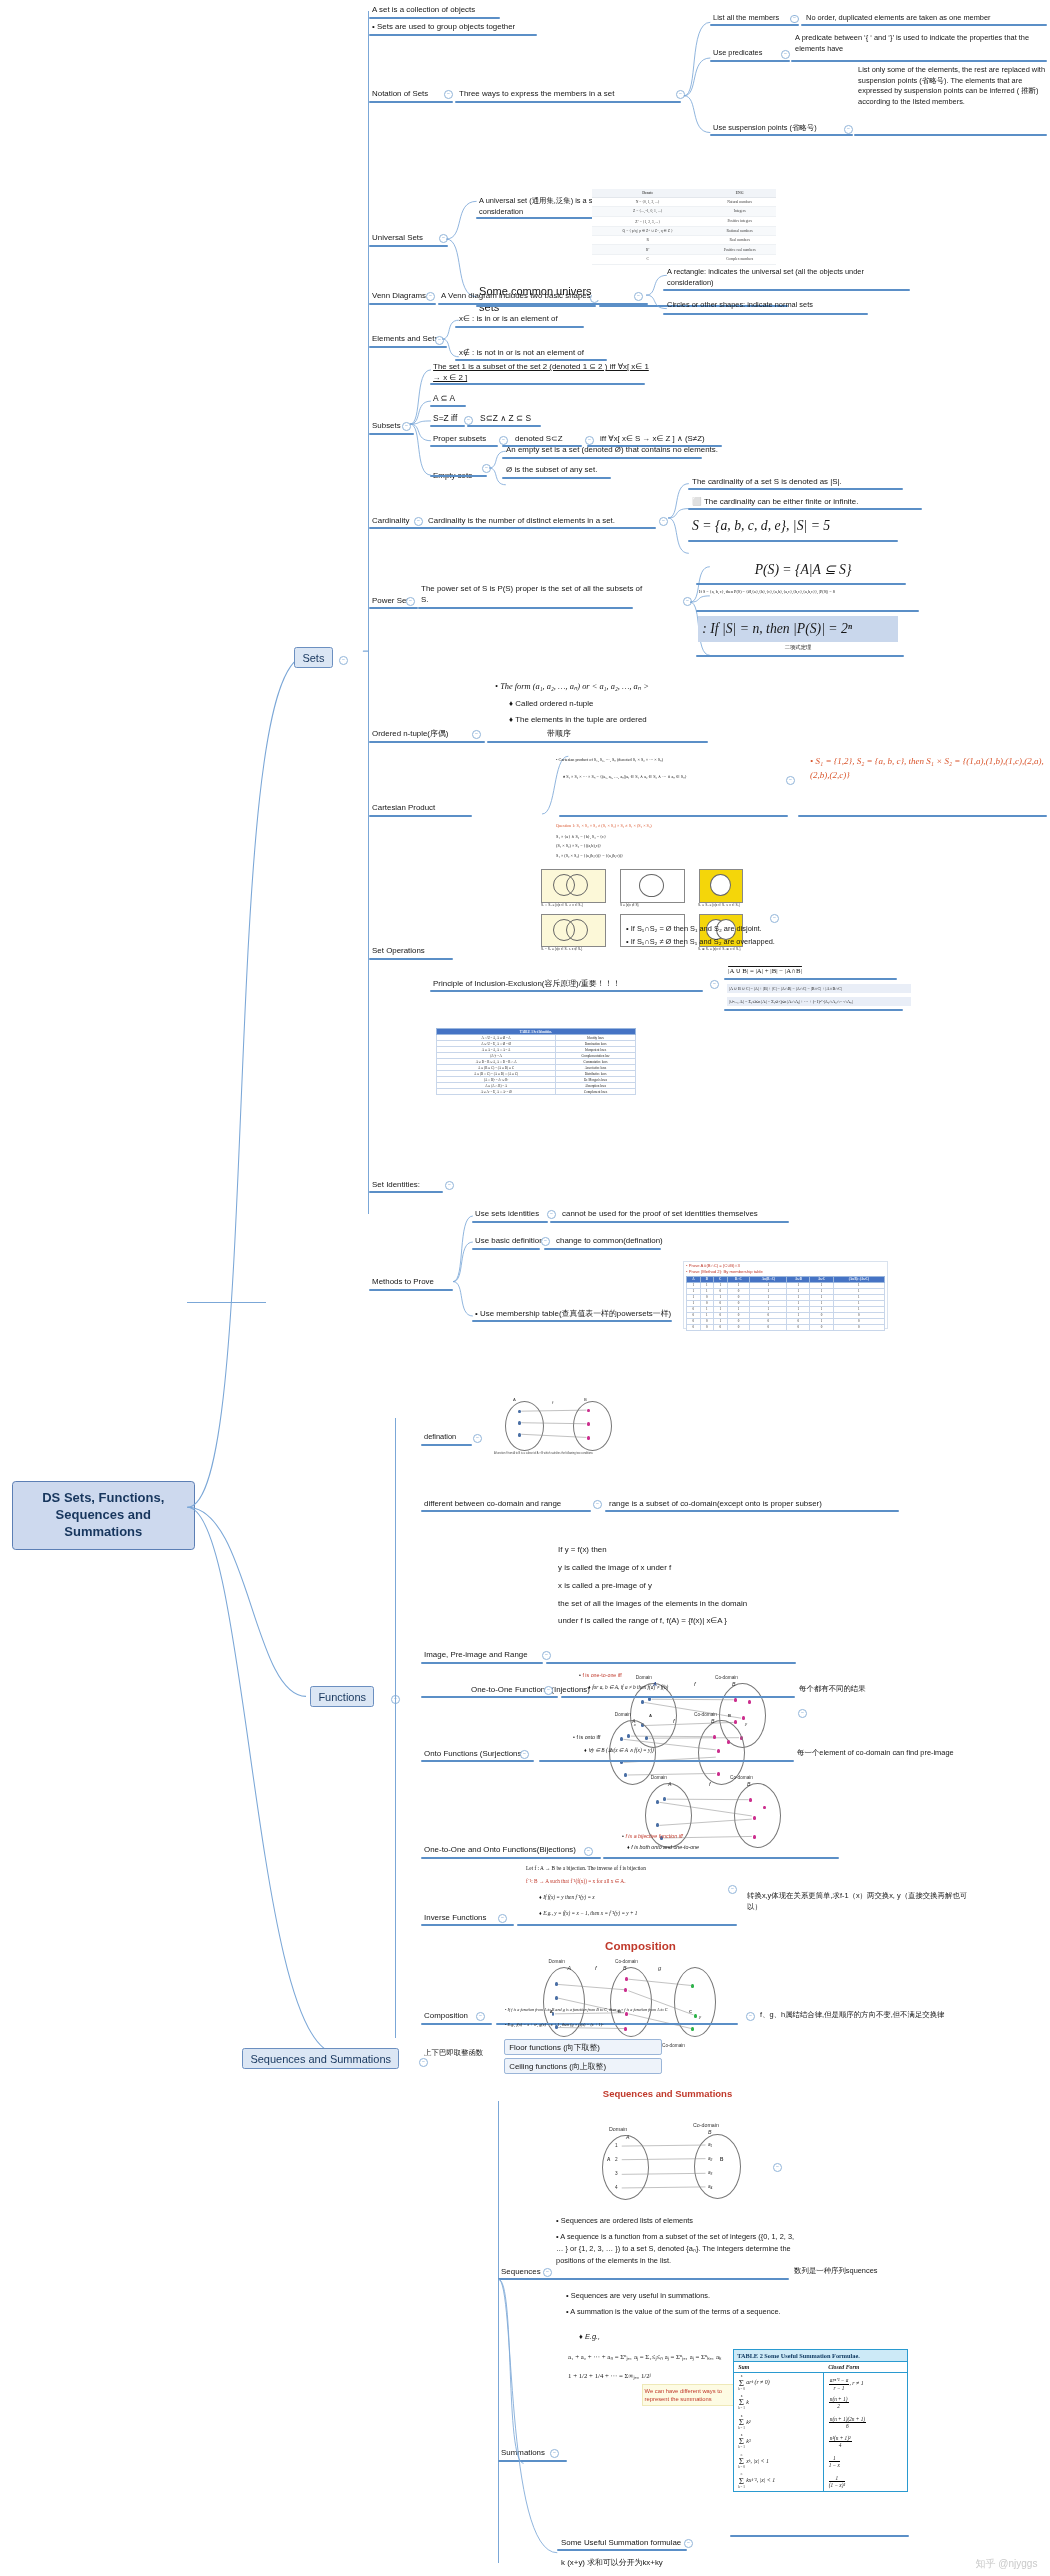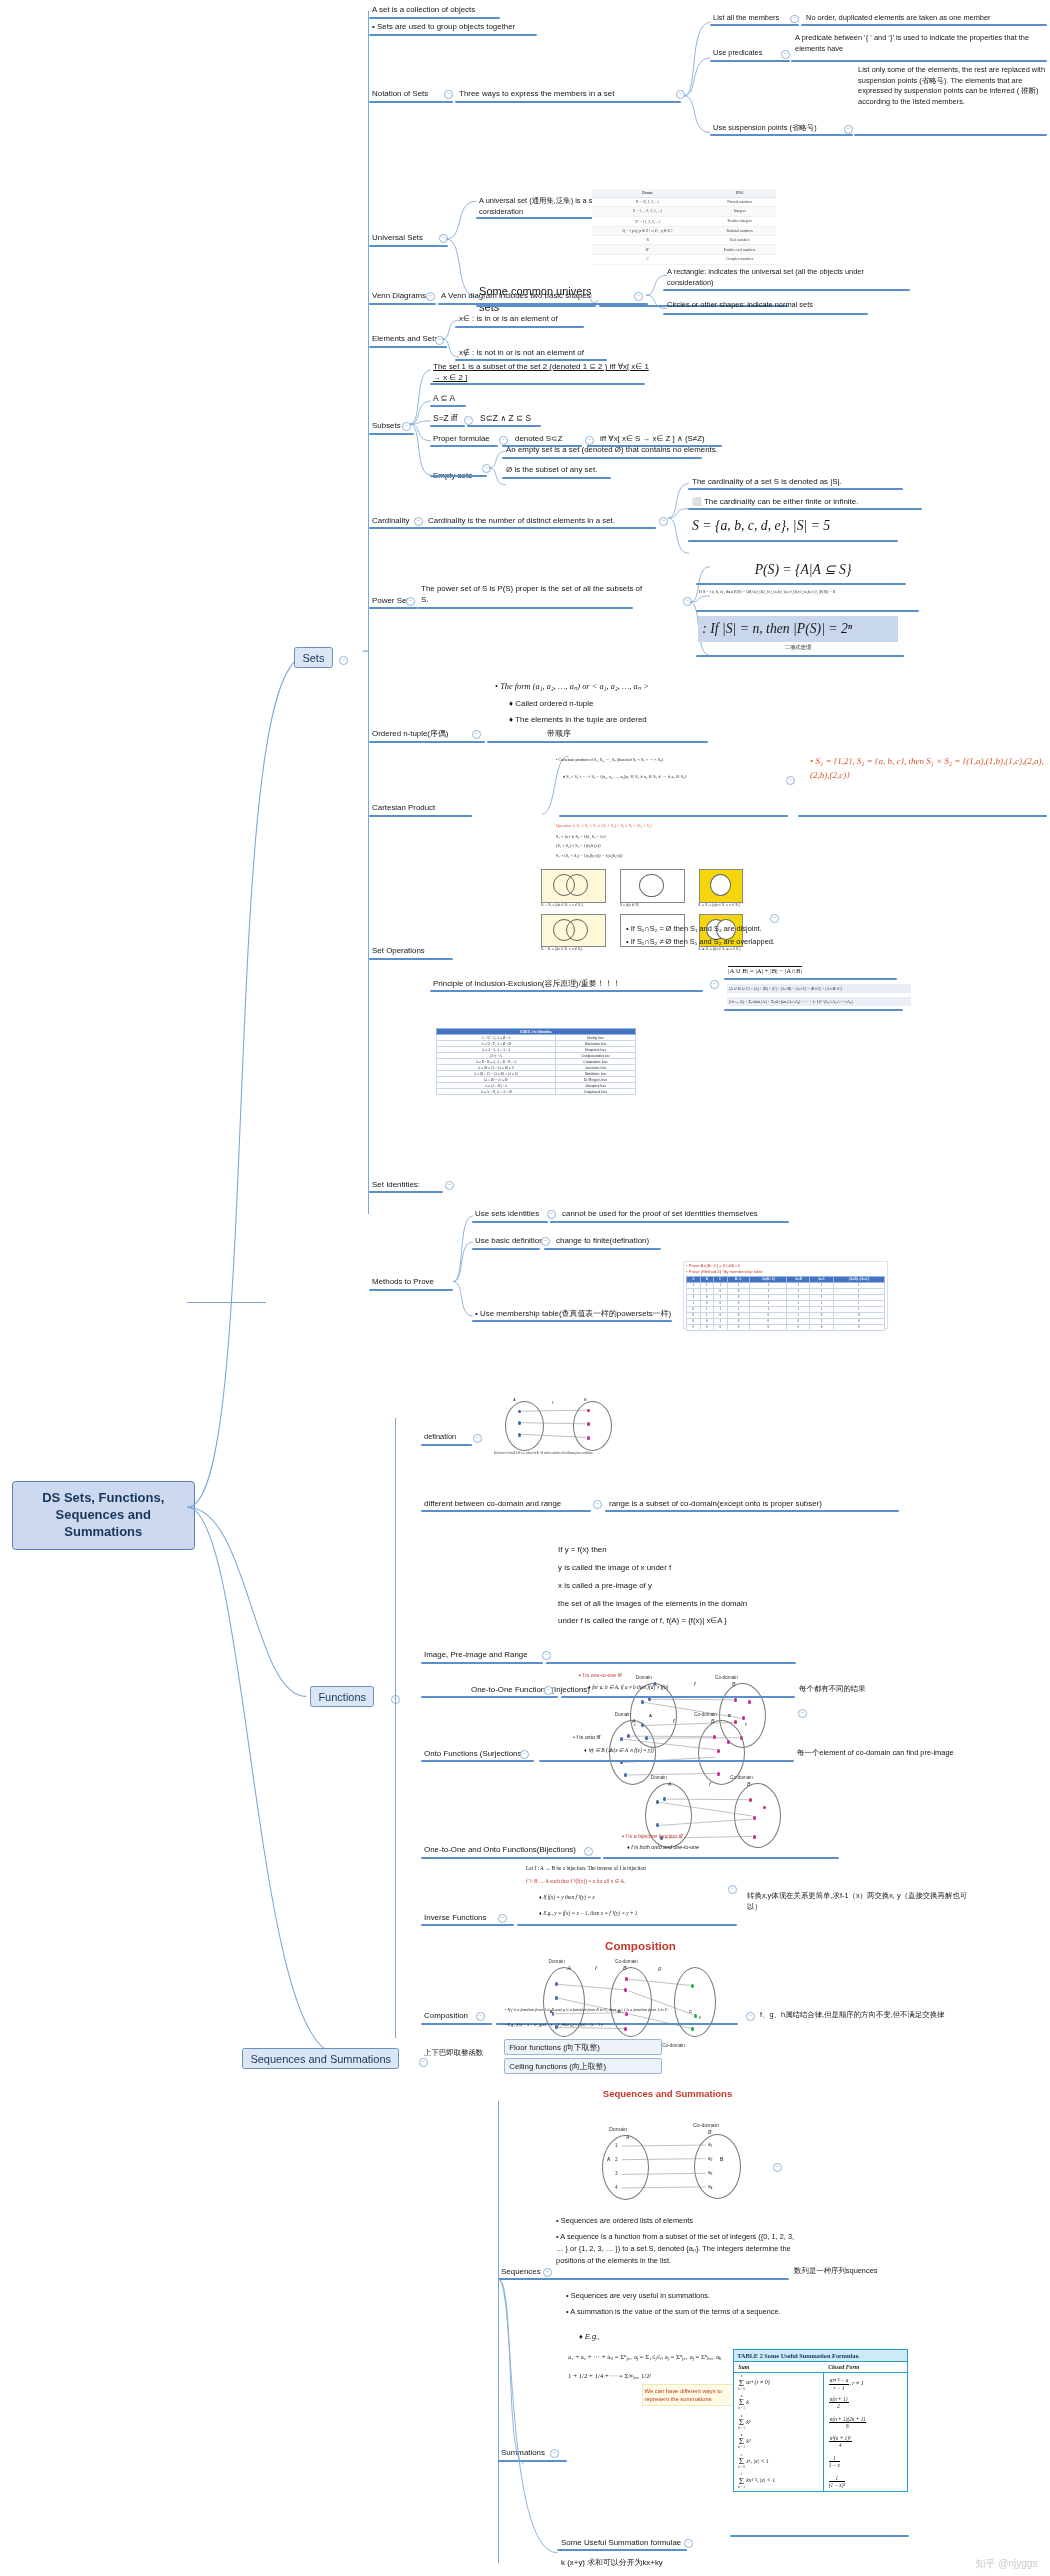--- a/index.html
+++ b/index.html
@@ -289,21 +289,21 @@
 
 <div class="ntext" style="left:432px;top:393px;width:105px;font-size:8.4px;">A ⊆ A</div>
 <div class="ul" style="left:430px;top:405px;width:36px;"></div>
 
 <div class="ntext" style="left:432px;top:413px;width:58px;font-size:8.4px;">S=Z iff</div>
 <div class="collapse" style="left:464px;top:416px;"></div>
 <div class="ntext" style="left:479px;top:413px;width:126px;font-size:8.4px;">S⊆Z ∧ Z ⊆ S</div>
 <div class="ul" style="left:430px;top:425px;width:35px;"></div>
 <div class="ul" style="left:467px;top:425px;width:74px;"></div>
 
-<div class="ntext" style="left:432px;top:433px;width:89px;font-size:7.9px;">Proper formulae</div>
+<div class="ntext" style="left:432px;top:433px;width:89px;font-size:7.9px;">Proper subsets</div>
 <div class="collapse" style="left:499px;top:436px;"></div>
 <div class="ntext" style="left:514px;top:433px;width:84px;font-size:7.9px;">denoted S⊂Z</div>
 <div class="collapse" style="left:585px;top:436px;"></div>
 <div class="ntext" style="left:599px;top:433px;width:189px;font-size:7.9px;">iff ∀x[ x∈ S → x∈ Z ] ∧ (S≠Z)</div>
 <div class="ul" style="left:430px;top:445px;width:68px;"></div>
 <div class="ul" style="left:502px;top:445px;width:80px;"></div>
 <div class="ul" style="left:587px;top:445px;width:135px;"></div>
 
 <div class="ntext" style="left:432px;top:462px;width:74px;font-size:7.9px;margin-top:8px;">Empty sets</div>
 <div class="collapse" style="left:482px;top:464px;"></div>
@@ -496,21 +496,21 @@
 </svg>
 
 <div class="ntext" style="left:474px;top:1208px;width:131px;font-size:7.9px;">Use sets identities</div>
 <div class="collapse" style="left:547px;top:1210px;"></div>
 <div class="ntext" style="left:561px;top:1208px;width:247px;font-size:7.9px;">cannot be used for the proof of set identities themselves</div>
 <div class="ul" style="left:472px;top:1221px;width:76px;"></div>
 <div class="ul" style="left:550px;top:1221px;width:239px;"></div>
 
 <div class="ntext" style="left:474px;top:1235px;width:116px;font-size:7.9px;">Use basic definition</div>
 <div class="collapse" style="left:541px;top:1237px;"></div>
-<div class="ntext" style="left:555px;top:1235px;width:210px;font-size:7.9px;">change to finite(defination)</div>
+<div class="ntext" style="left:555px;top:1235px;width:210px;font-size:7.9px;">change to common(defination)</div>
 <div class="ul" style="left:472px;top:1248px;width:68px;"></div>
 <div class="ul" style="left:544px;top:1248px;width:117px;"></div>
 
 <div class="ntext" style="left:474px;top:1308px;width:210px;font-size:7.9px;">• Use membership table(查真值表一样的powersets一样)</div>
 <div class="ul" style="left:472px;top:1320px;width:200px;"></div>
 
 <div class="imgblk" style="left:683px;top:1261px;width:205px;height:68px;background:#fff;border:0.5px solid #d9e2ee;">
   <div class="tiny" style="color:#c0392b;padding:1.1px 2.1px;">• Prove A∪(B∩C) = (C∪B)∩3</div>
   <div class="tiny" style="color:#c0392b;padding:0 2.1px 1.6px;">• Prove (Method 2): By membership table</div>
   <table class="tt" style="width:98%;margin:0 auto;">

